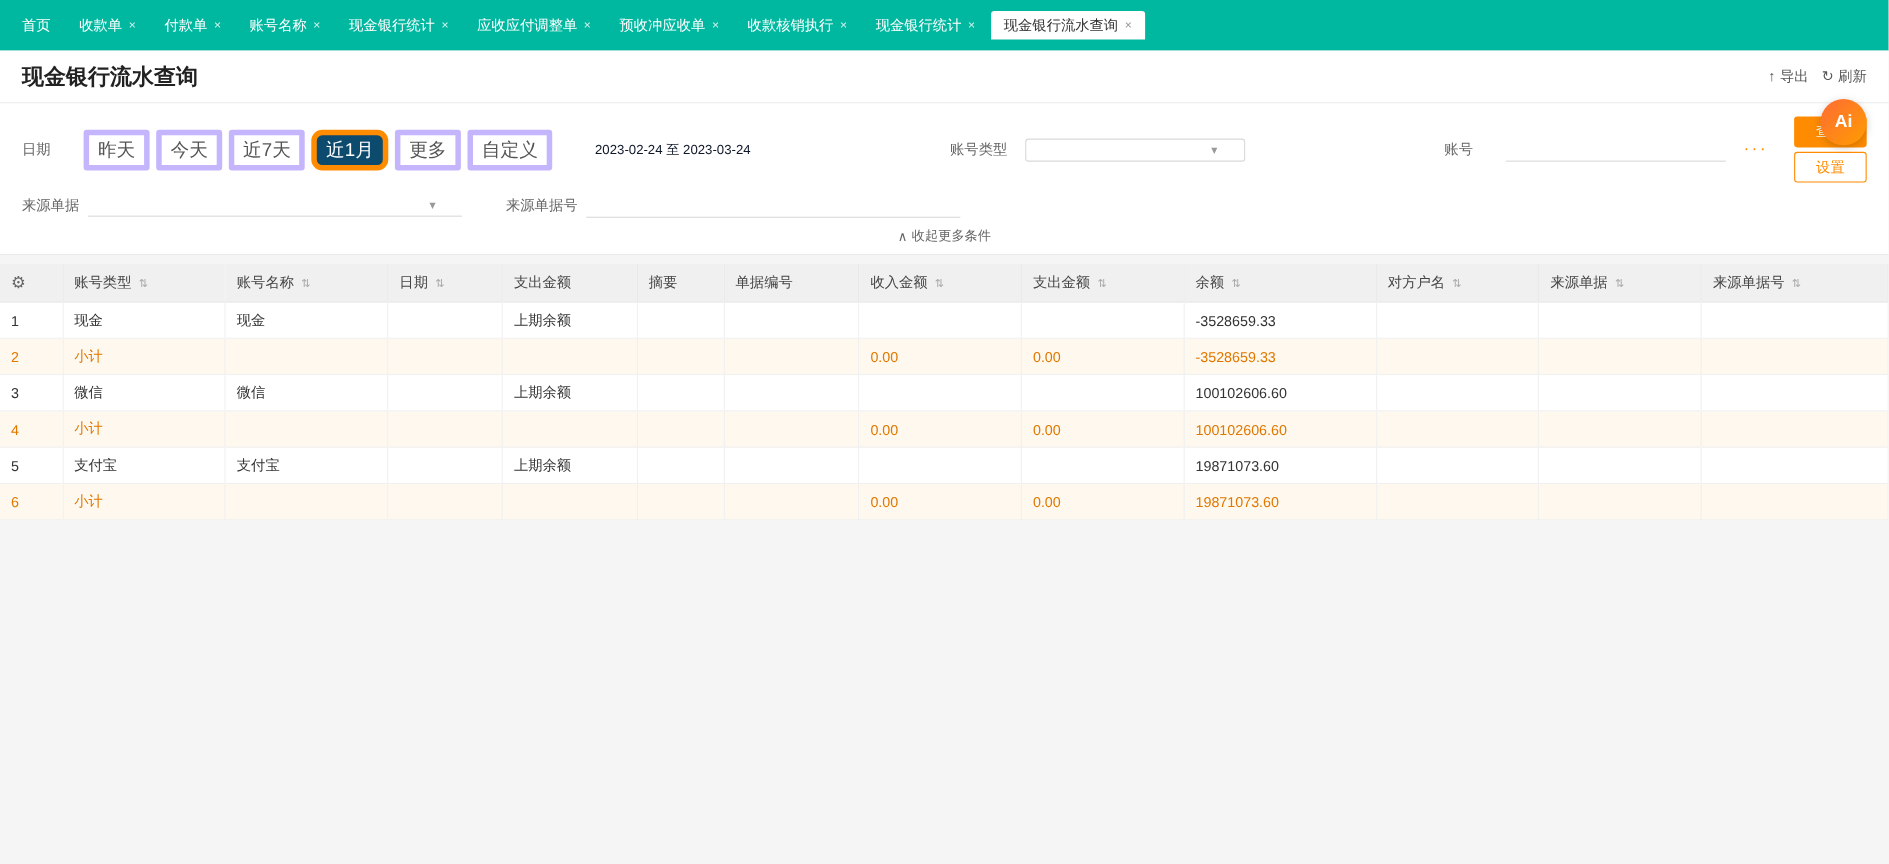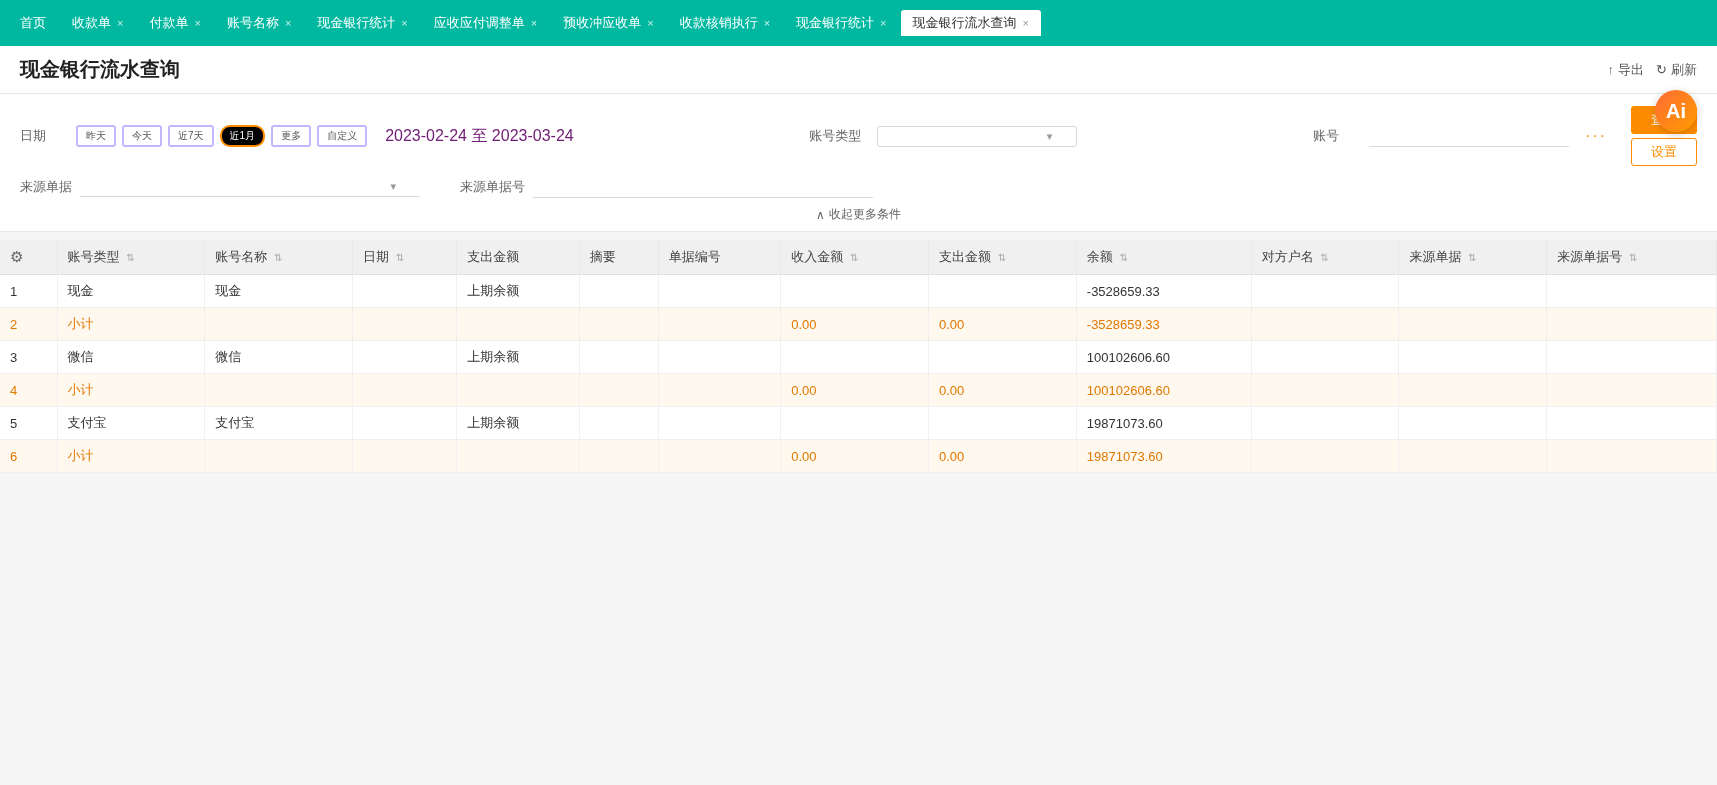--- a/index.html
+++ b/index.html
@@ -82,37 +82,37 @@
       white-space: nowrap;
       min-width: 40px;
     }
     .date-options {
       display: flex;
       align-items: center;
       gap: 6px;
     }
     .date-btn {
       padding: 2px 8px;
-      border: 2px solid #c4b5fd;
+      border: 5px solid #c4b5fd;
       border-radius: 3px;
       cursor: pointer;
-      font-size: 10px;
+      font-size: 17px;
       color: #555;
       background: #fff;
     }
     .date-btn.active {
-      background: #000000;
+      background: #0c4a6e;
       color: #fff;
       border-color: #ff8c00;
       border-radius: 10px;
     }
     .date-range {
-      color: #701a75;
-      font-size: 16px;
-      margin-left: 2px;
+      color: #0f172a;
+      font-size: 12px;
+      margin-left: 23px;
     }
     .select-box {
       border: 1px solid #d9d9d9;
       border-radius: 3px;
       padding: 3px 24px 3px 8px;
       font-size: 13px;
       color: #333;
       background: #fff;
       cursor: pointer;
       position: relative;
@@ -240,21 +240,21 @@
       right: 20px;
       top: 90px;
       background: linear-gradient(135deg, #ff6b35, #ff9d00);
       color: #fff;
       border-radius: 50%;
       width: 42px;
       height: 42px;
       display: flex;
       align-items: center;
       justify-content: center;
-      font-size: 20px;
+      font-size: 16px;
       font-weight: bold;
       cursor: pointer;
       box-shadow: 0 2px 8px rgba(0,0,0,0.2);
     }
   </style>
 </head>
 <body>
 
 <nav class="top-nav">
   <div class="nav-item">

